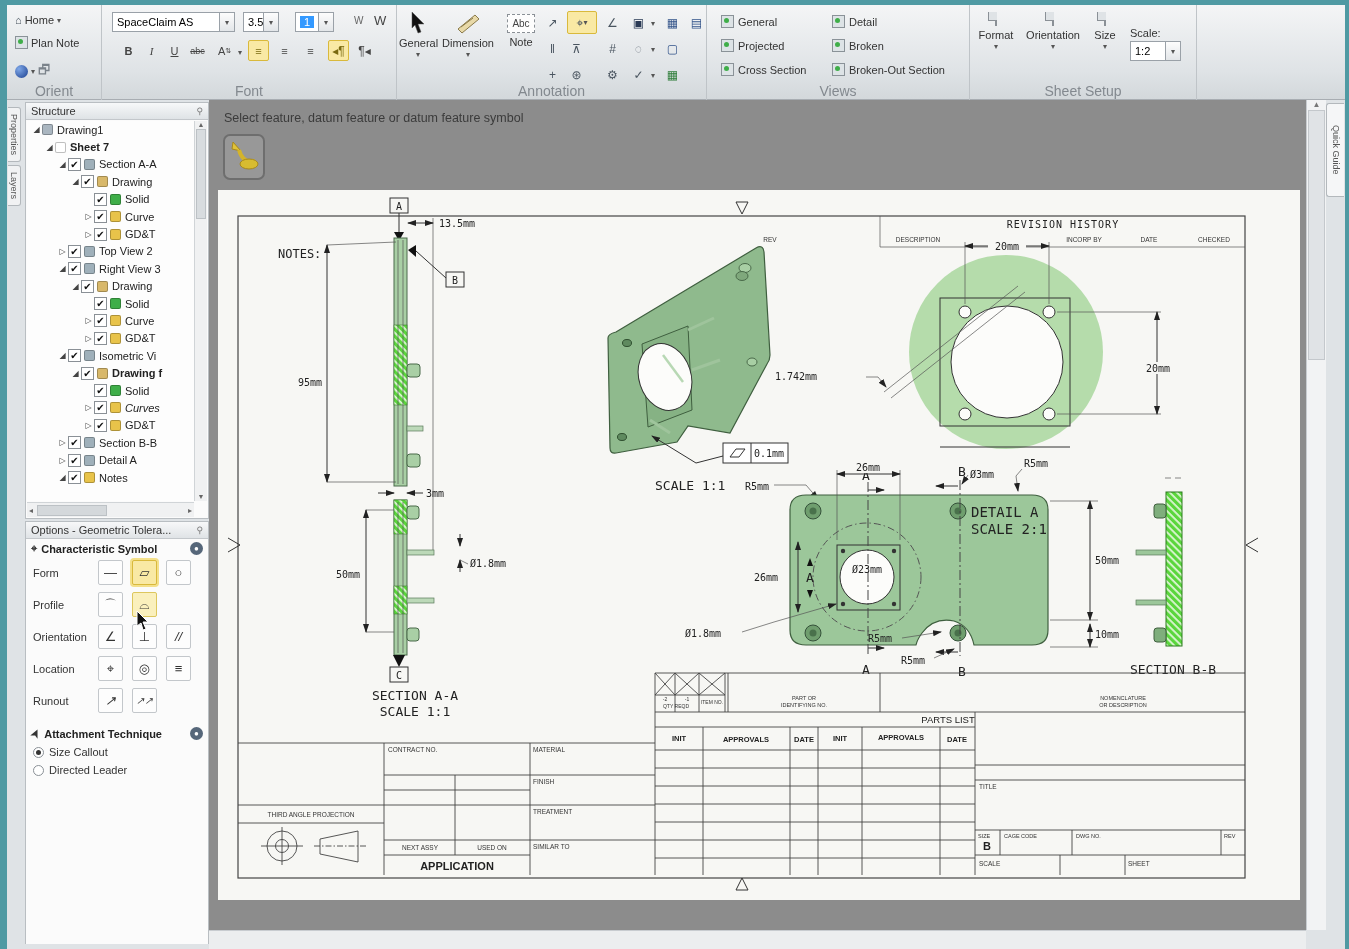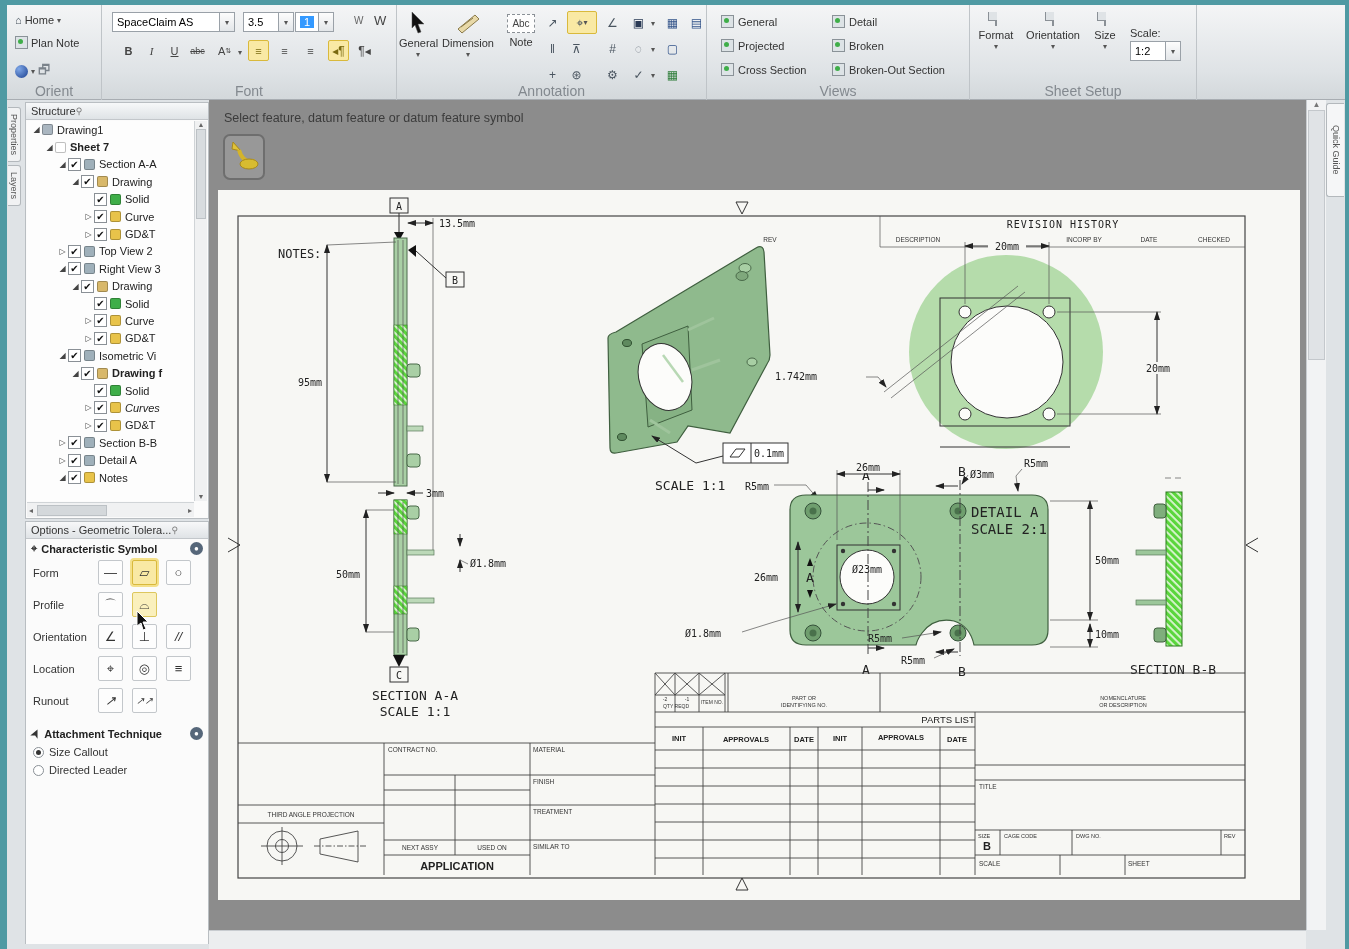--- a/index.html
+++ b/index.html
@@ -31,21 +31,21 @@
   .vic::after { content:""; position:absolute; width:5px; height:5px; border-radius:50%; background:#3fae49; top:2px; left:2px; }
   .page-ic { width:26px; height:24px; background:#fdfdfd; border:1px solid #8a9096; margin:0 auto; position:relative; }
   .page-ic::after { content:""; position:absolute; right:-1px; top:-1px; width:8px; height:8px; background:#dfe3e6; border-left:1px solid #8a9096; border-bottom:1px solid #8a9096; }
   .gicon { position:absolute; width:19px; height:19px; display:flex; align-items:center; justify-content:center; font-size:12px; color:#4a5560; border:1px solid transparent; border-radius:2px; }
   .gicon.hl { background:#f9e9a4; border-color:#d9b93c; }
 
   
   #sidetabs { position:absolute; left:8px; top:107px; width:17px; }
   .vtab { writing-mode:vertical-rl; font-size:9px; color:#555; background:#f1f2f3; border:1px solid #b3b8bc; border-left:none; padding:6px 1px; margin-bottom:3px; border-radius:0 3px 3px 0; }
   .panel { position:absolute; background:#fbfbfb; border:1px solid #b9bec2; }
-  .phead { height:17px; background:linear-gradient(#f7f8f9,#dfe3e6); border-bottom:1px solid #c3c7cb; font-size:11px; color:#333; display:flex; align-items:center; padding:0 5px; justify-content:flex-start; }
+  .phead { height:17px; background:linear-gradient(#f7f8f9,#dfe3e6); border-bottom:1px solid #c3c7cb; font-size:11px; color:#333; display:flex; align-items:center; padding:0 5px; justify-content:space-between; }
   #structure-panel { left:25px; top:102px; width:184px; height:417px; }
   #tree { position:absolute; left:1px; top:18px; right:14px; bottom:17px; overflow:hidden; background:#fdfdfd; }
   .trow { height:17.4px; display:flex; align-items:center; font-size:11px; color:#222; white-space:nowrap; }
   .texp { width:11px; font-size:8px; color:#444; text-align:center; flex:none; }
   .tchk { width:13px; height:13px; border:1px solid #8a9096; background:#fff; font-size:10px; line-height:11px; text-align:center; color:#111; margin-right:3px; flex:none; }
   .tic { width:11px; height:11px; border-radius:2px; margin-right:4px; flex:none; border:1px solid rgba(0,0,0,.25); }
   .ic-drawing{background:#aab6c0} .ic-sheet{background:#fff} .ic-view{background:#9fb0ba}
   .ic-board{background:#d8b86a} .ic-solid{background:#3fae49} .ic-folder{background:#e8c34a}
   .tvs { position:absolute; right:1px; top:18px; width:13px; bottom:17px; background:#f0f1f2; border-left:1px solid #d0d4d7; font-size:7px; color:#666; text-align:center; }
   .tvs .thumb { background:#d8dcdf; border:1px solid #bcc1c5; height:90px; margin:1px; }
@@ -111,21 +111,21 @@
       </div>
       <div class="rgroup-label">Orient</div>
     </div>
 
     <div class="rgroup" style="left:95px;width:295px;">
       <div class="combo" style="left:10px;top:7px;">
         <span class="val" style="width:108px;">SpaceClaim AS</span>
         <span class="dd">▾</span>
       </div>
       <div class="combo" style="left:141px;top:7px;">
-        <span class="val" style="width:36px;">3.5</span>
+        <span class="val" style="width:21px;">3.5</span>
         <span class="dd">▾</span>
       </div>
       <div class="combo" style="left:193px;top:7px;">
         <span class="val" style="width:24px;background:#fff;">
             <span style="background:#3399ff;color:#fff;padding:0 4px;">1</span>
           </span>
         <span class="dd">▾</span>
       </div>
       <span class="btn" style="left:252px;top:10px;font-size:10px;color:#666;">W</span>
       <span class="btn" style="left:272px;top:8px;font-size:13px;color:#444;">W</span>

